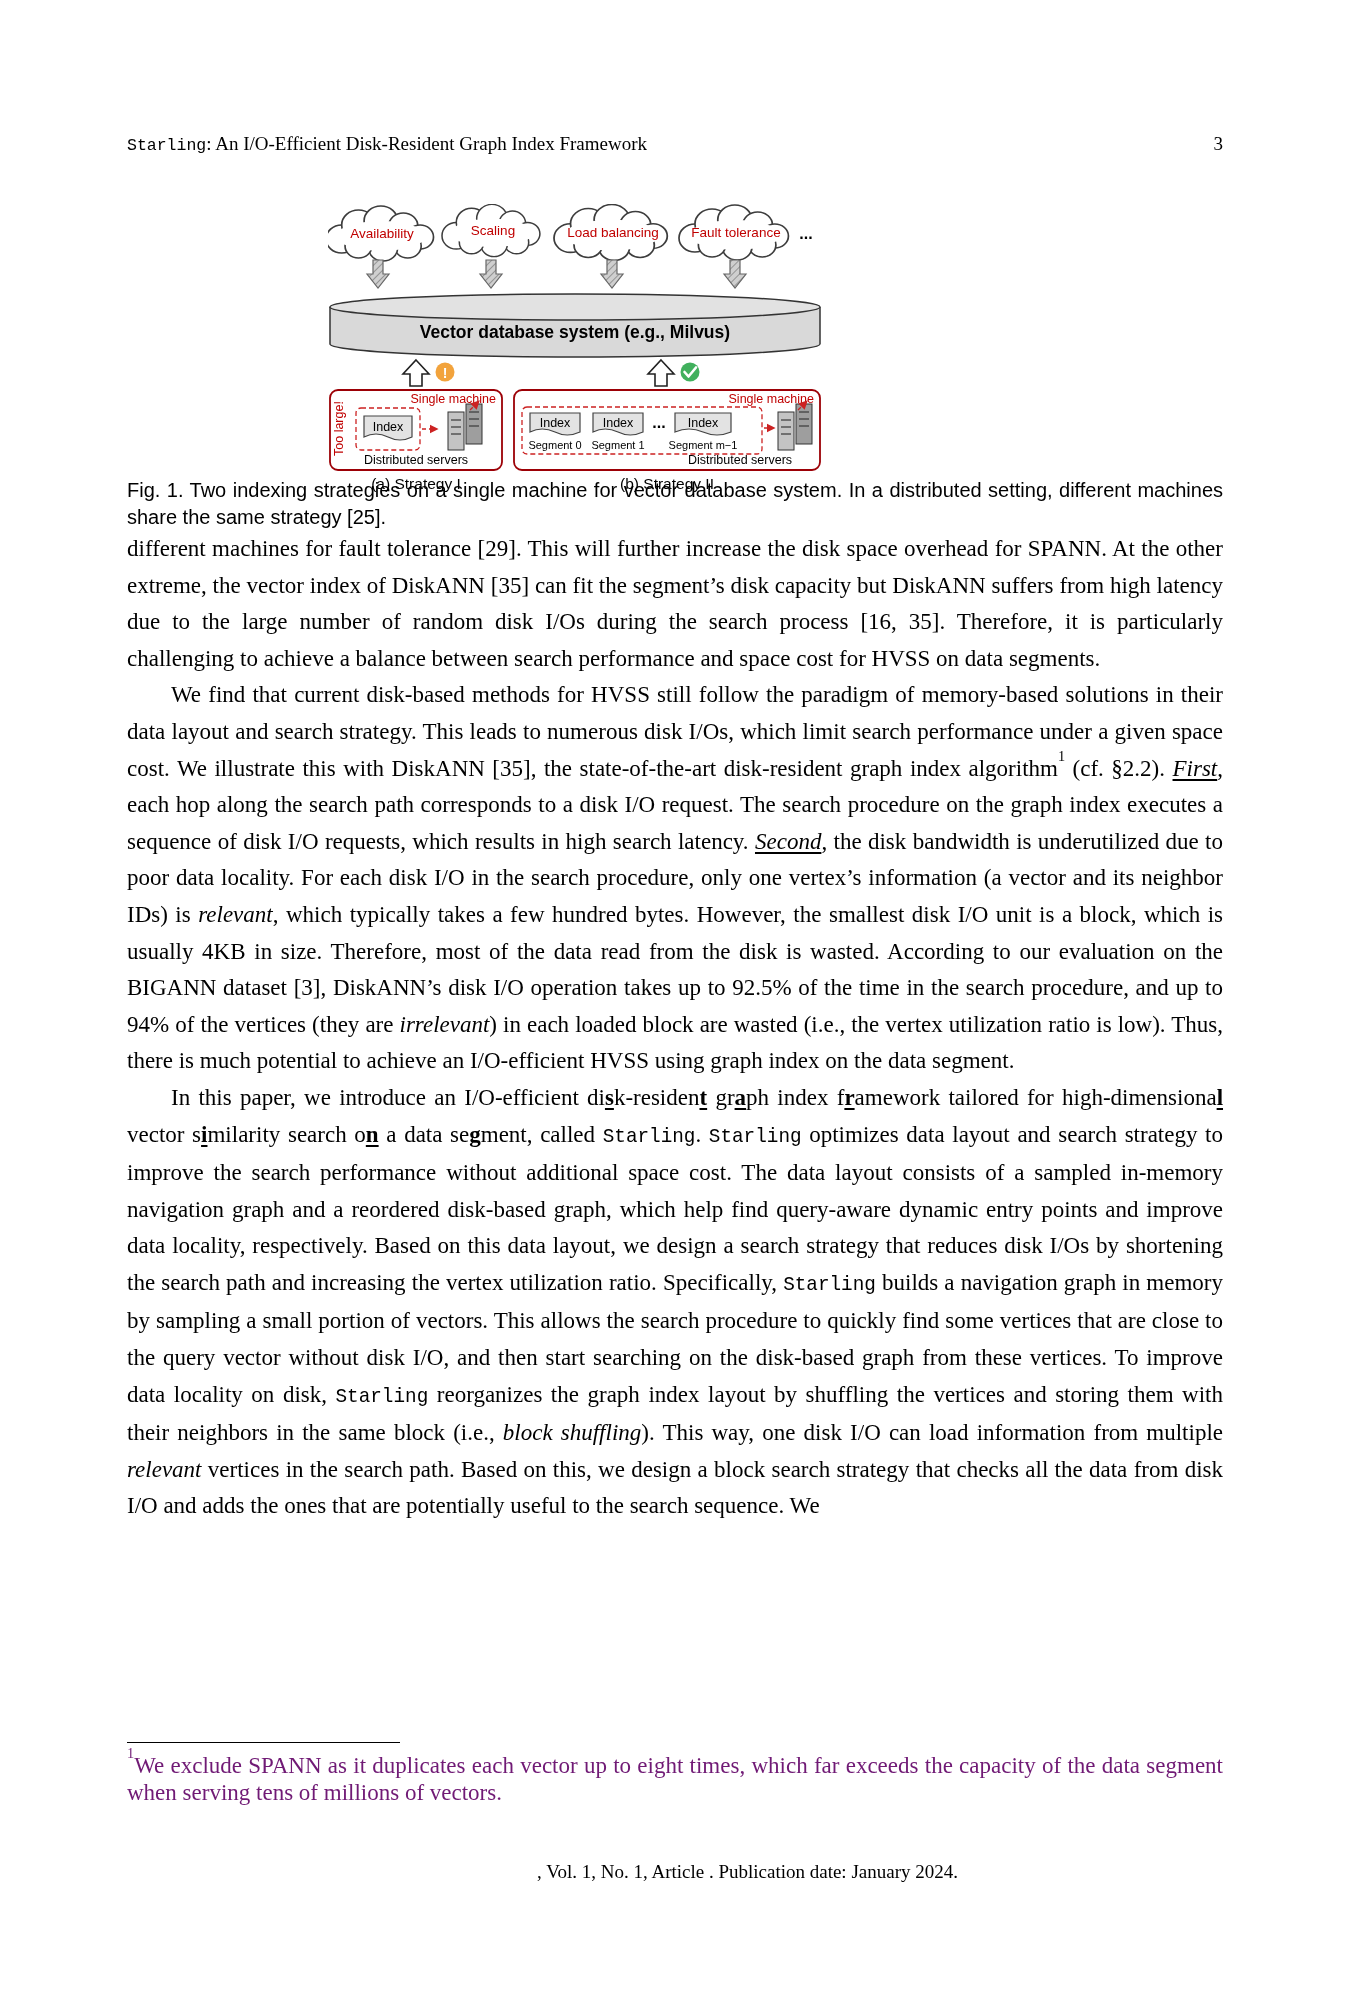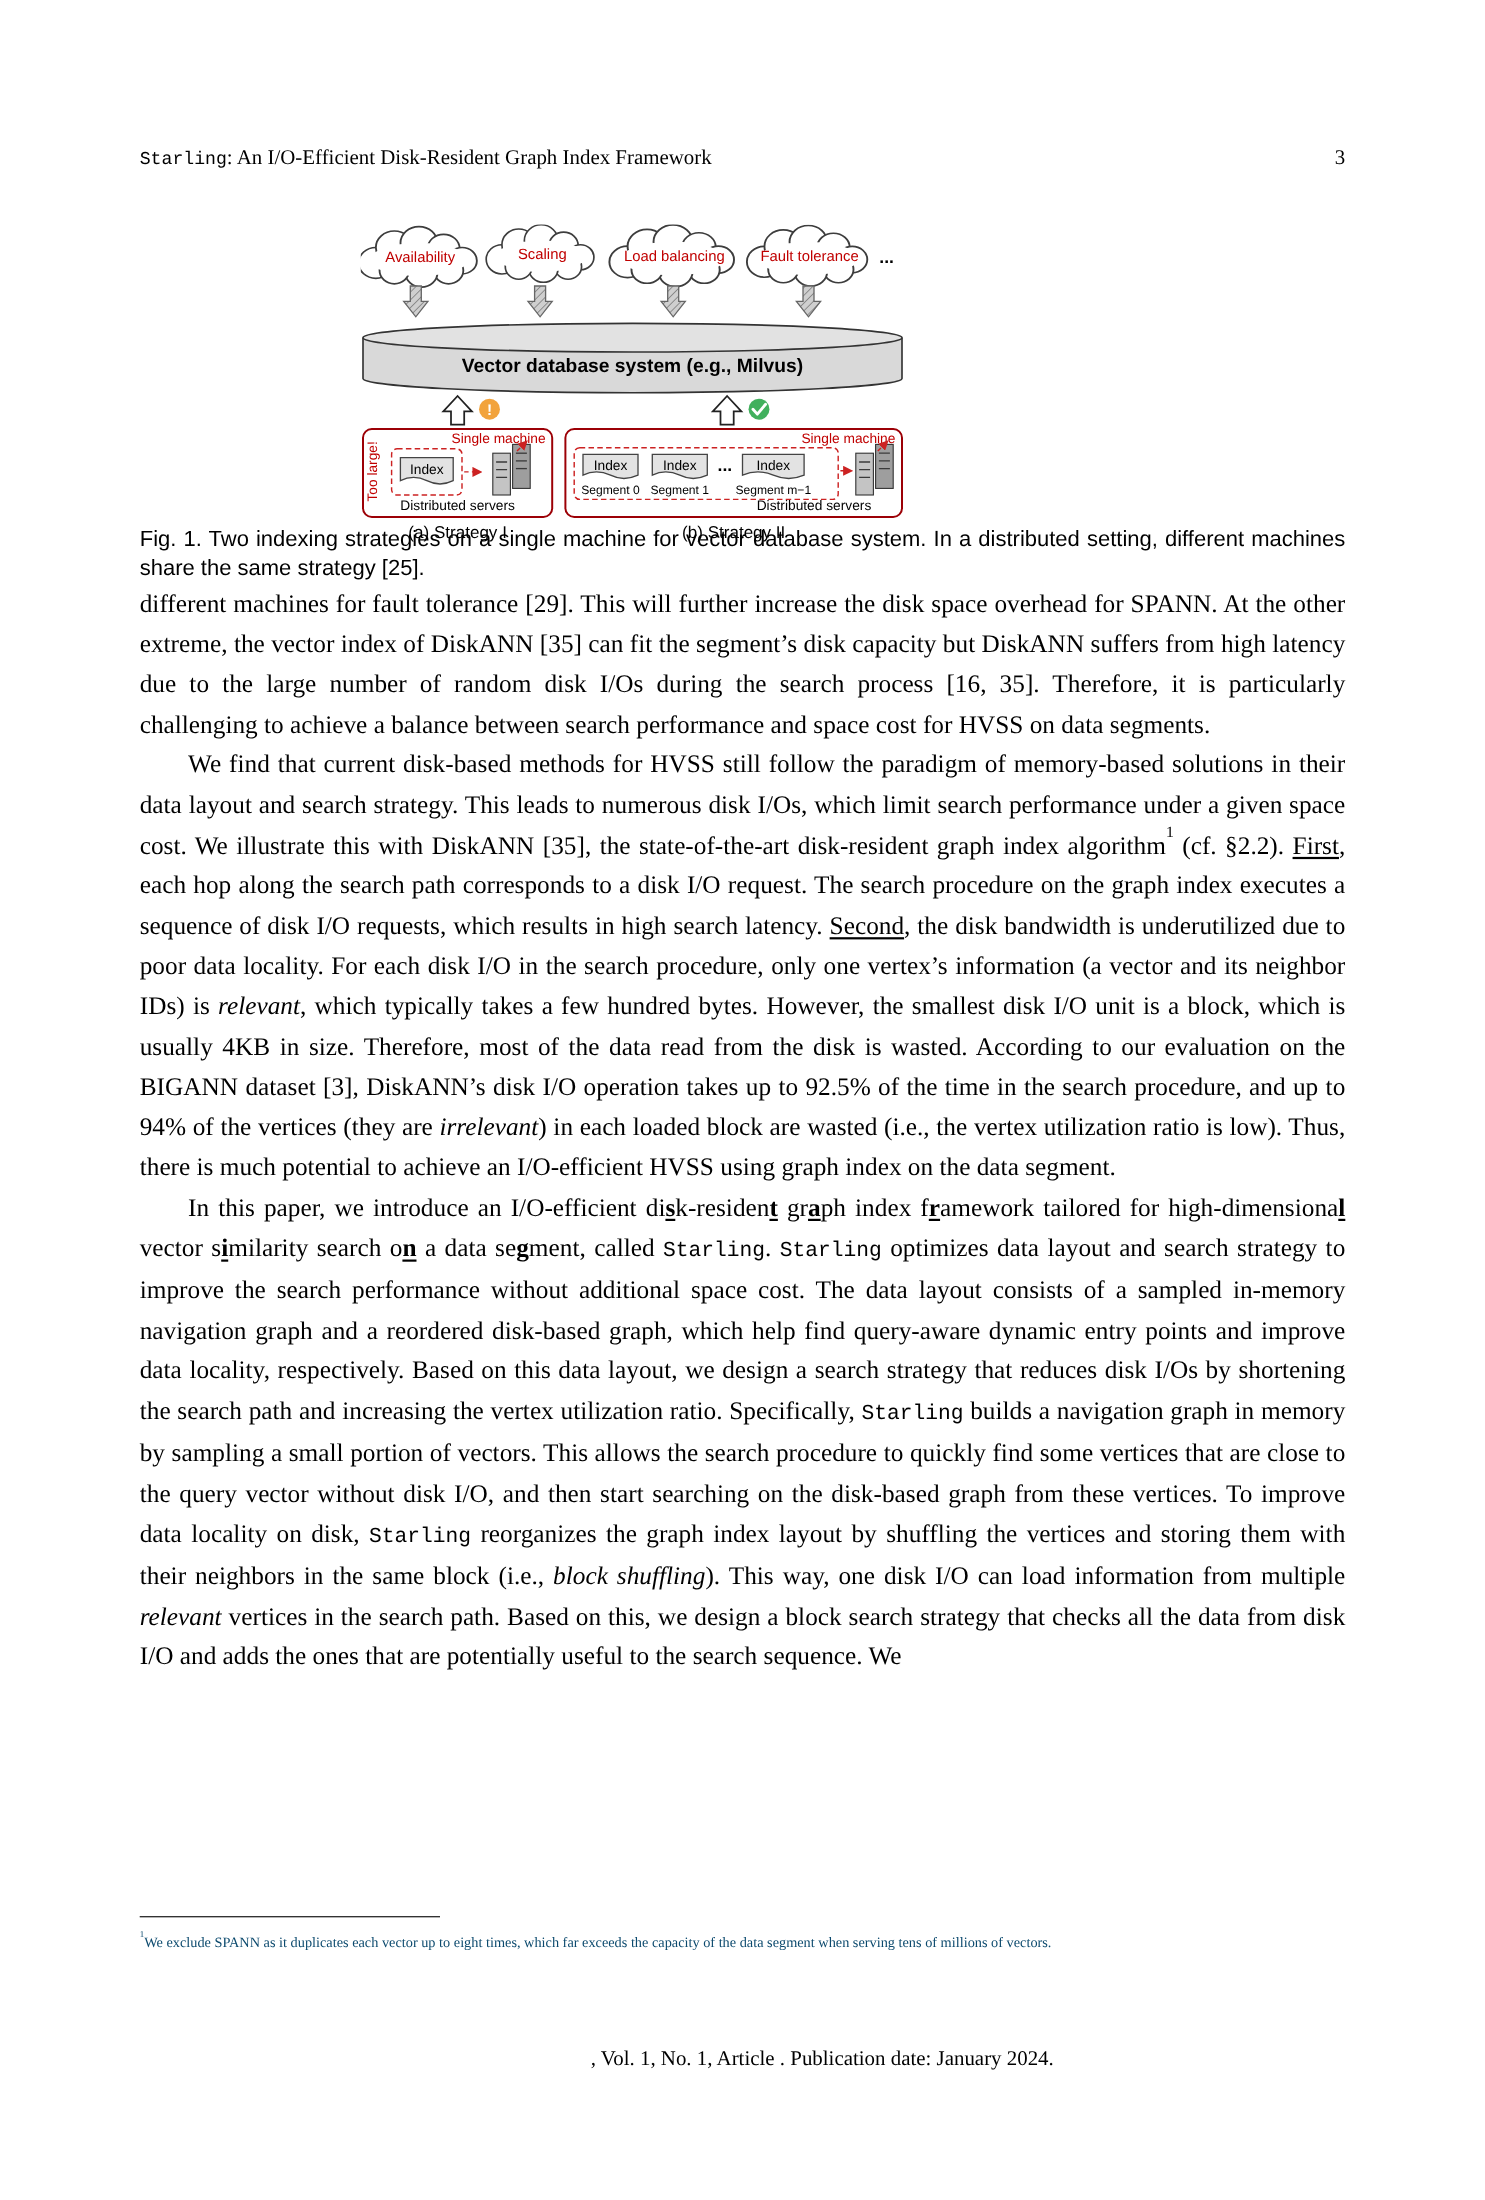--- a/index.html
+++ b/index.html
@@ -33,26 +33,26 @@
   .warn-mark{font-size:14px;font-weight:bold;fill:#fff;}
 
   .fig-caption{position:absolute;left:127px;top:477px;width:1096px;font-family:"Liberation Sans",sans-serif;font-size:20px;line-height:27px;text-align:justify;color:#000;}
 
   .body-text{position:absolute;left:127px;top:531px;width:1096px;font-family:"Liberation Serif",serif;font-size:23px;line-height:36.6px;text-align:justify;color:#000;}
   .para{margin:0;}
   .para.indent{text-indent:44px;}
   sup{font-size:0.62em;line-height:0;position:relative;top:-0.45em;}
   .rs-i{font-style:italic;}
   .rs-b{font-weight:normal;}
-  .rs-u{text-decoration:underline;text-underline-offset:3px;}
+  .rs-u{text-decoration:underline;text-underline-offset:3px;font-style:italic;}
   .rs-bu{font-weight:bold;text-decoration:underline;text-underline-offset:3px;}
   .rs-m{font-family:"Liberation Mono",monospace;font-size:0.84em;}
 
   .footnote-rule{position:absolute;left:127px;top:1742px;width:273px;height:0;border-top:1.5px solid #000;}
-  .footnote{position:absolute;left:127px;top:1753px;width:1096px;font-family:"Liberation Serif",serif;font-size:13px;line-height:26.5px;text-align:justify;color:#0c4a6e;}
+  .footnote{position:absolute;left:127px;top:1753px;width:1096px;font-family:"Liberation Serif",serif;font-size:23px;line-height:26.5px;text-align:justify;color:#701a75;}
   .page-footer{position:absolute;top:1861px;right:392px;font-family:"Liberation Serif",serif;font-size:19px;color:#000;white-space:nowrap;}
 </style>
 </head>
 <body>
 
 <div class="page">
 
   <header class="running-header">
     <div>
       <span class="rh-mono">Starling</span><span>: An I/O-Efficient Disk-Resident Graph Index Framework</span>

